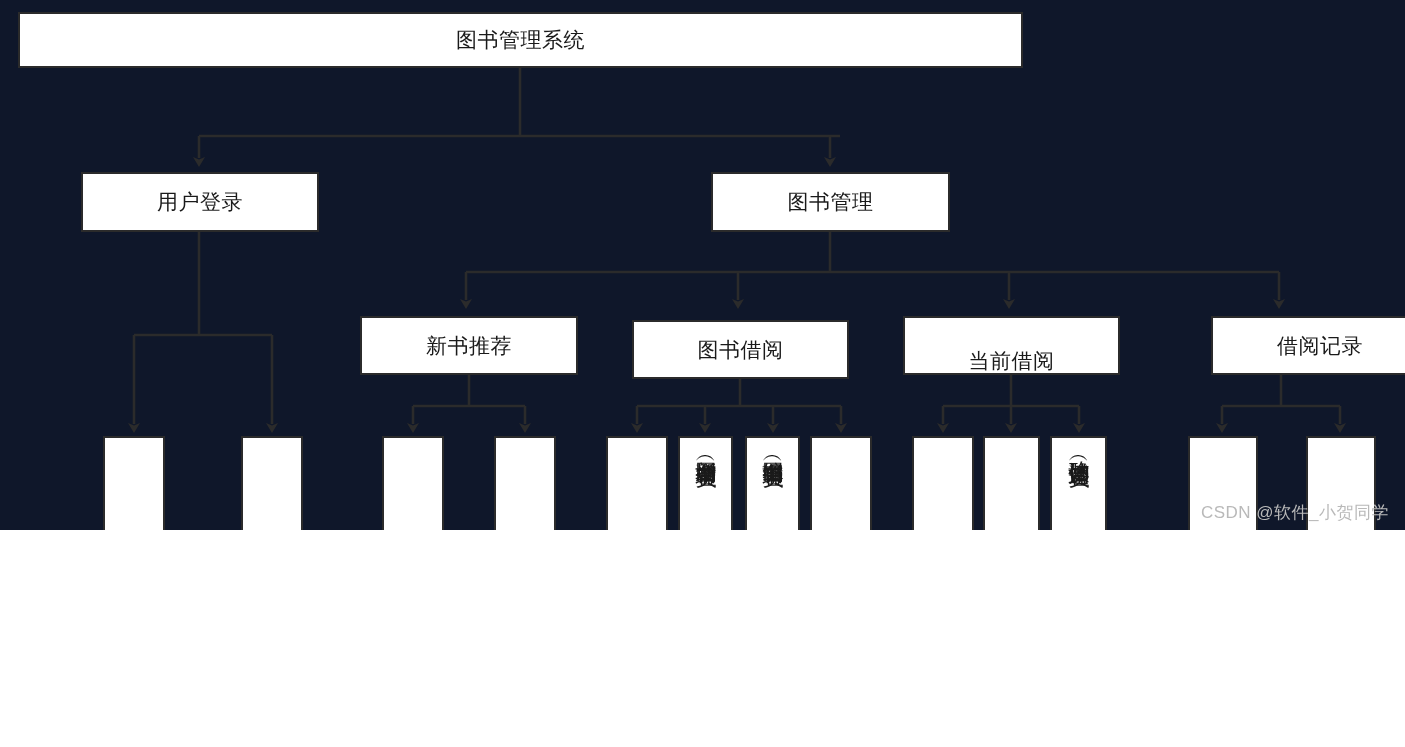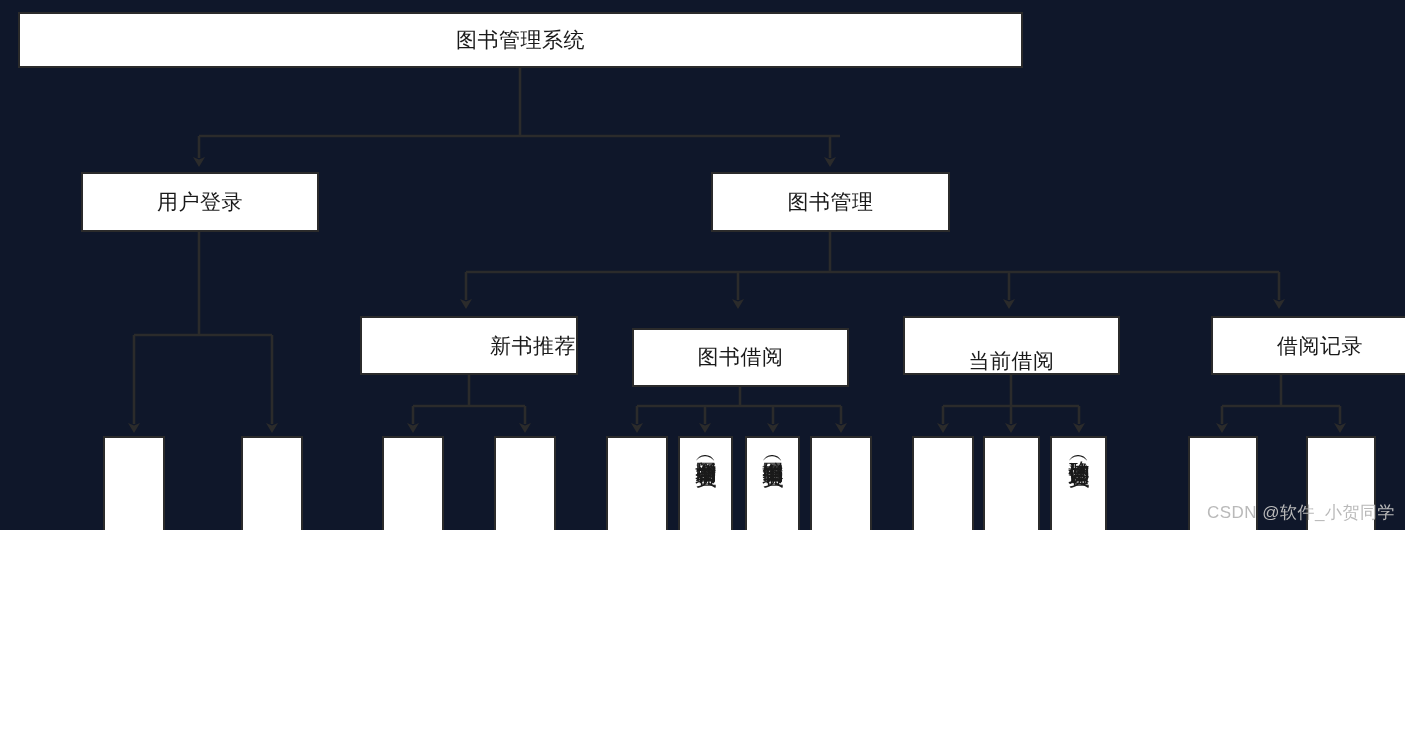--- a/index.html
+++ b/index.html
@@ -52,21 +52,21 @@
     letter-spacing: 1px;
     white-space: nowrap;
     color: #1a1a1a;
   }
   .node.vert.centered {
     align-items: center;
     padding-top: 0;
   }
   #watermark {
     position: absolute;
-    right: 10px;
+    right: 16px;
     bottom: 6px;
     font-size: 17px;
     color: #b9b9b9;
     letter-spacing: 0.5px;
     white-space: nowrap;
     pointer-events: none;
   }
 </style>
 </head>
 <body>
@@ -127,24 +127,24 @@
     <span>图书管理系统</span>
   </div>
 
   <div class="node horiz" style="left:81px; top:172px; width:238px; height:60px;">
     <span>用户登录</span>
   </div>
   <div class="node horiz" style="left:711px; top:172px; width:239px; height:60px;text-align:right;">
     <span>图书管理</span>
   </div>
 
-  <div class="node horiz" style="left:360px; top:316px; width:218px; height:59px;justify-content:flex-end;">
+  <div class="node horiz" style="left:360px; top:316px; width:218px; height:59px;">
     <span>新书推荐</span>
   </div>
-  <div class="node horiz" style="left:632px; top:328px; width:217px; height:59px;font-family:Liberation Serif, serif;">
+  <div class="node horiz" style="left:632px; top:320px; width:217px; height:59px;">
     <span>图书借阅</span>
   </div>
   <div class="node horiz" style="left:903px; top:316px; width:217px; height:59px;align-items:flex-end;">
     <span>当前借阅</span>
   </div>
   <div class="node horiz" style="left:1172px; top:316px; width:218px; height:59px;margin-left:39px;">
     <span>借阅记录</span>
   </div>
 
   <div class="node vert centered" style="left:103px; top:436px; width:62px; height:299px;">

